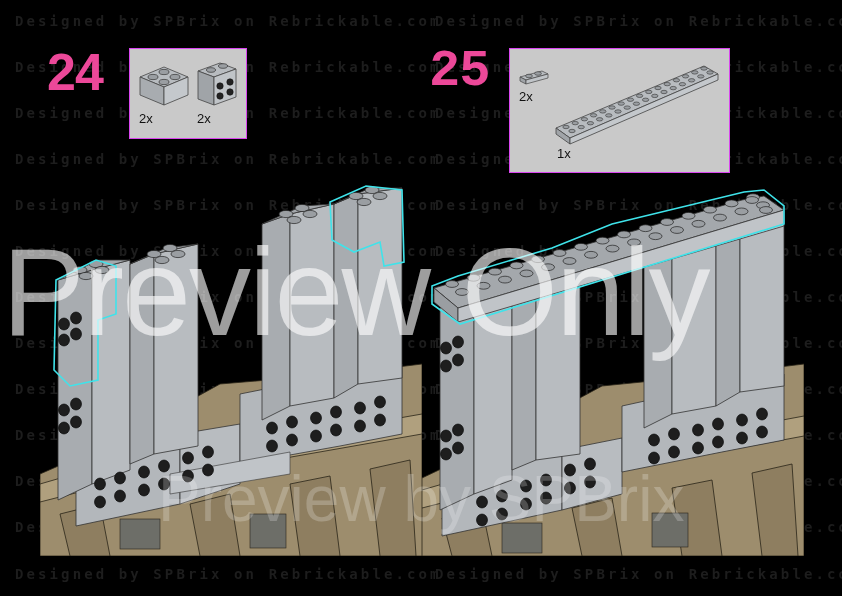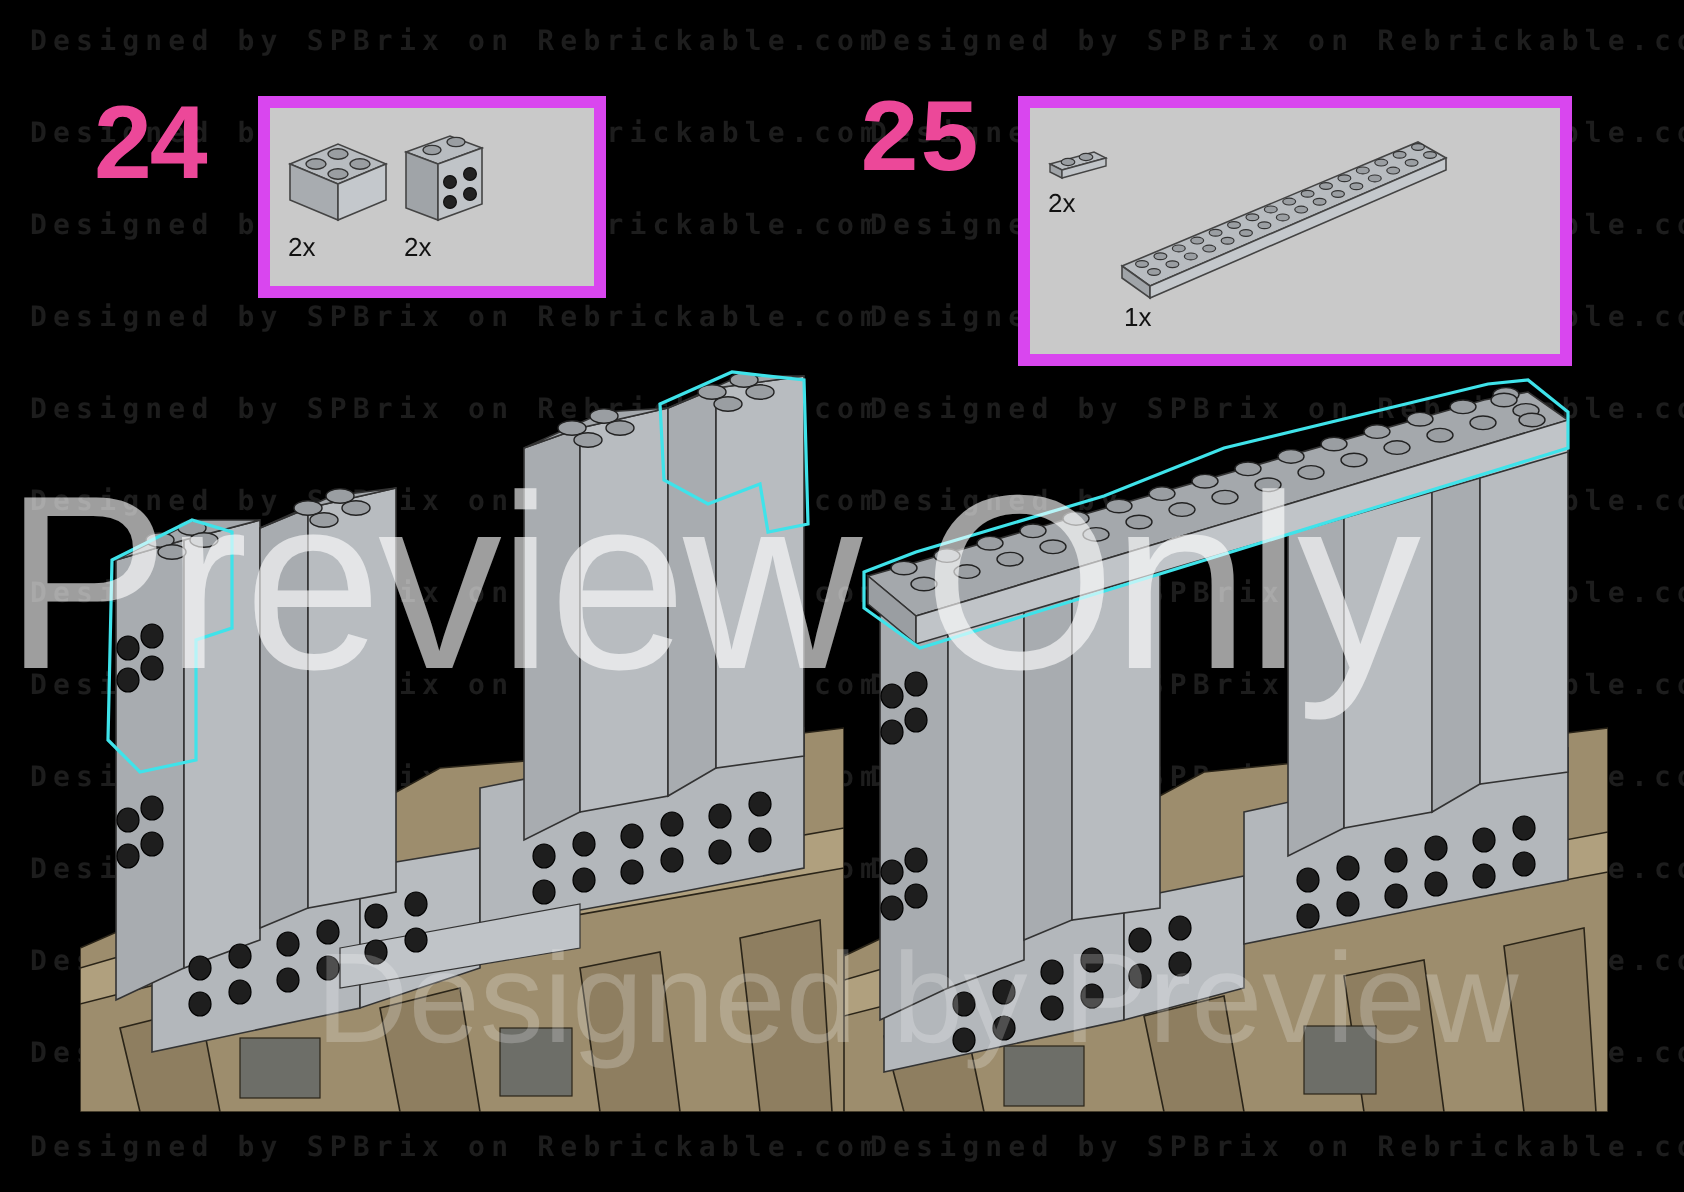--- a/index.html
+++ b/index.html
@@ -10,21 +10,21 @@
   .wm-layer { position:absolute; inset:0; z-index:1; pointer-events:none; }
   .wm {
     position:absolute; font-family:"DejaVu Sans Mono", monospace; font-weight:bold;
     font-size:14px; letter-spacing:3.1px; color:#1d1d1d; white-space:pre; line-height:16px;
   }
   .step-num {
     position:absolute; z-index:3; color:#ec4899; font-weight:bold; font-size:52px;
     line-height:52px; font-family:"Liberation Sans", sans-serif; letter-spacing:-1px;
   }
   .parts-box {
-    position:absolute; z-index:3; background:#c9c9c9; border:6px solid #d946ef;padding-left:46px;
+    position:absolute; z-index:3; background:#c9c9c9; border:1px solid #d946ef;
   }
   .qty { position:absolute; font-size:13px; color:#111; font-family:"Liberation Sans", sans-serif; }
   .part { position:absolute; }
   .model { position:absolute; z-index:2; }
   .overlay-text {
     position:absolute; z-index:5; color:rgba(255,255,255,0.62); white-space:nowrap;
     font-family:Liberation Sans, sans-serif; pointer-events:none;
   }
   .overlay-small { color:rgba(255,255,255,0.22); }
 </style>
@@ -342,13 +342,13 @@
       <ellipse cx="320" cy="232" rx="5.5" ry="6"></ellipse>
       <ellipse cx="340" cy="226" rx="5.5" ry="6"></ellipse>
       <ellipse cx="320" cy="250" rx="5.5" ry="6"></ellipse>
       <ellipse cx="340" cy="244" rx="5.5" ry="6"></ellipse>
     </g>
 
   <path d="M10,98 L36,88 L130,60 L190,36 L322,4 L342,2 L362,18 L362,36 L38,136 L10,116 Z" fill="none" stroke="#3fe3ea" stroke-width="1.6"></path>
 </svg>
 
 <div class="overlay-text" style="left:2px; top:222px; font-size:124px; line-height:140px; letter-spacing:-2px;">Preview Only</div>
-<div class="overlay-text overlay-small" style="left:158px; top:462px; font-size:64px; line-height:74px;">Designed by Preview</div>
+<div class="overlay-text overlay-small" style="left:158px; top:462px; font-size:64px; line-height:74px;">Preview by SPBrix</div>
 
 </body></html>

